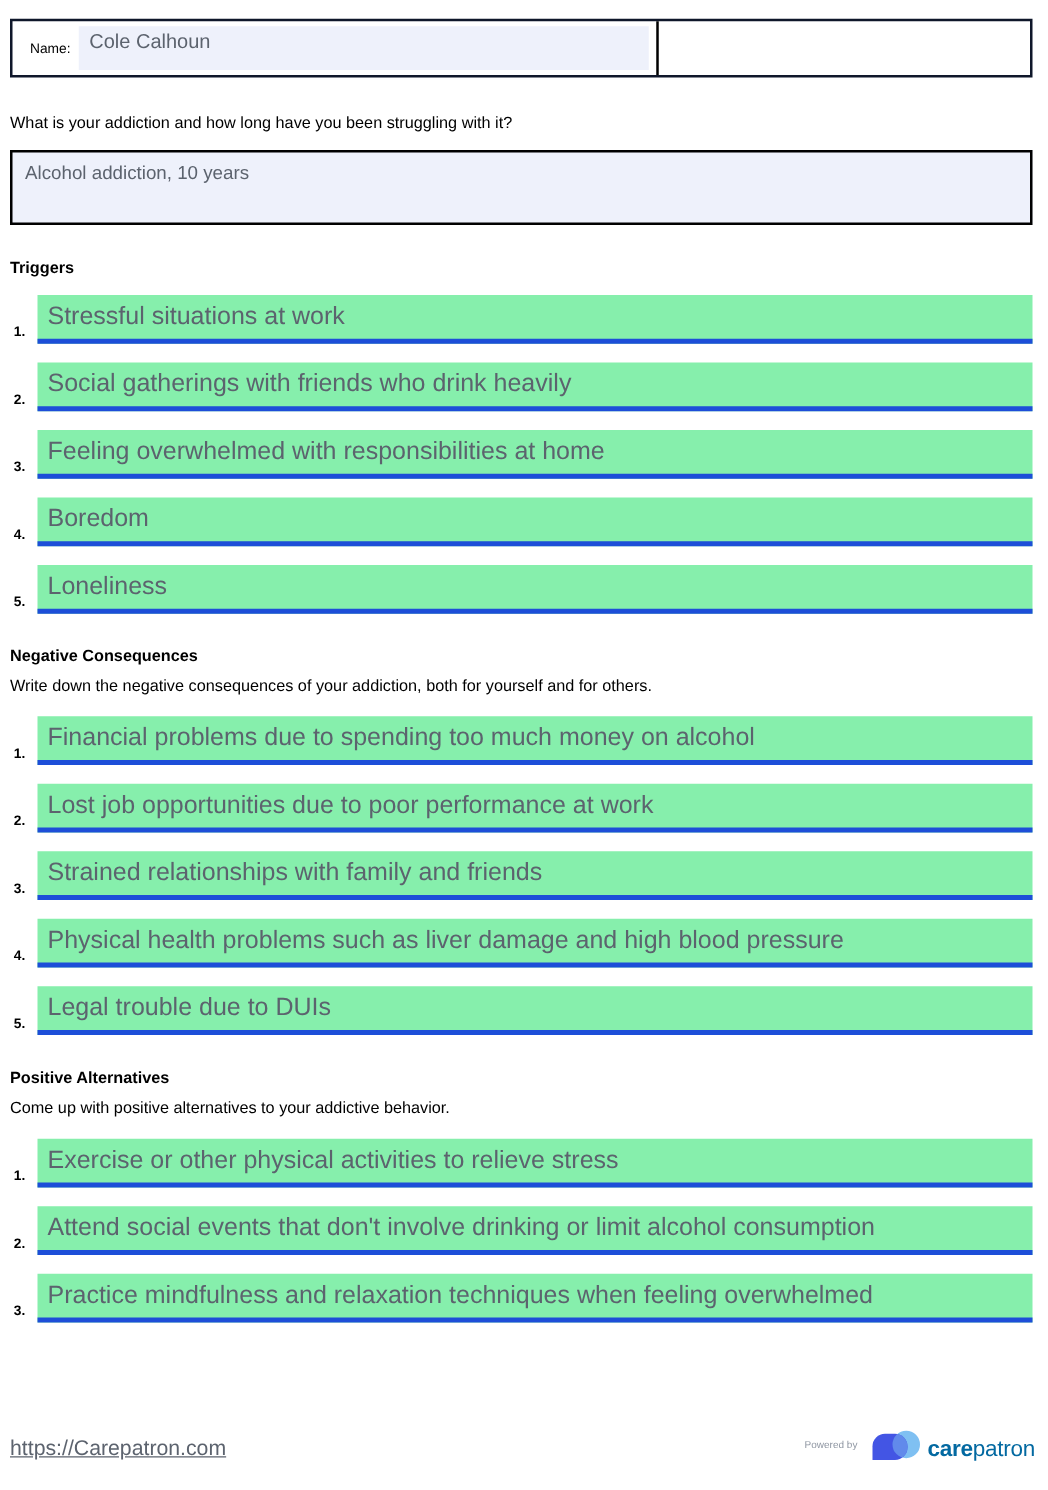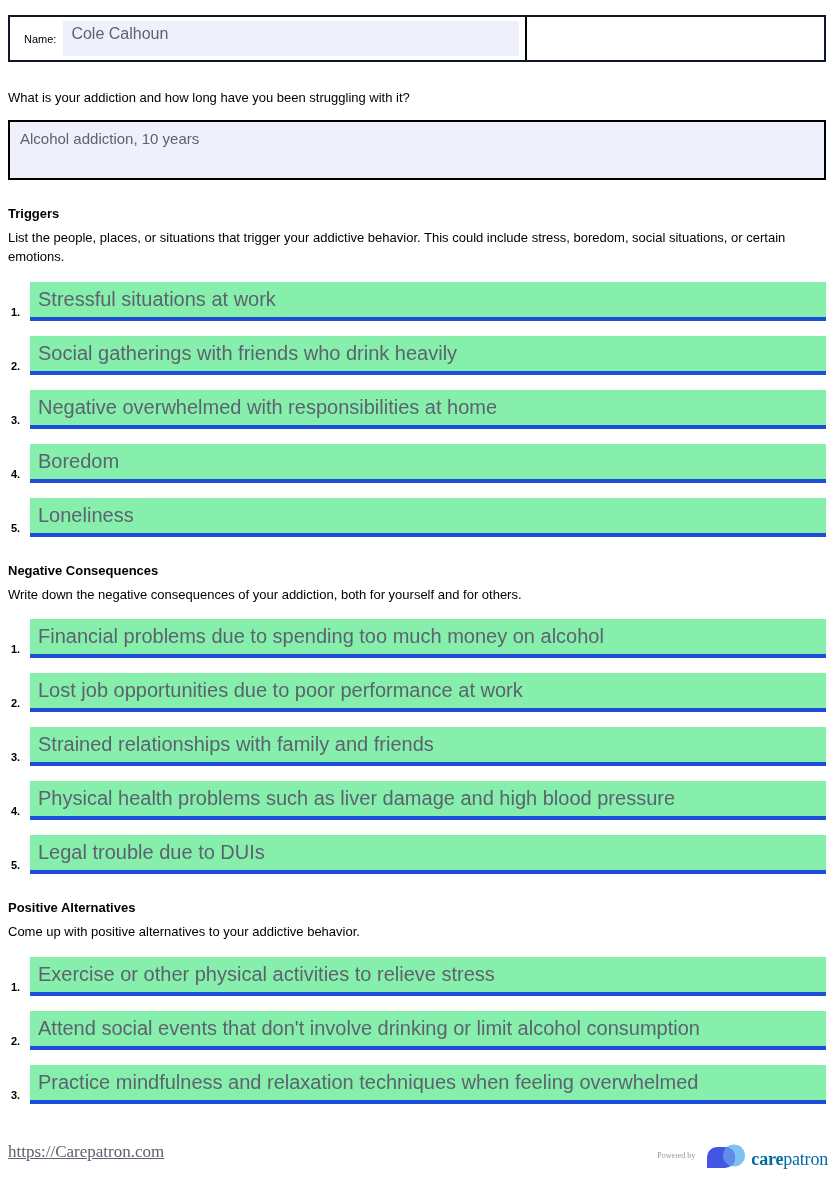--- a/index.html
+++ b/index.html
@@ -88,22 +88,21 @@
   }
 
   
   footer {
     position: absolute;
     left: 8px;
     right: 10px;
     bottom: 16px;
     display: flex;
     justify-content: space-between;
-    align-items: flex-start;
-    font-family: Liberation Serif, serif;
+    align-items: center;
   }
   .site-link {
     font-size: 17px;
     color: #5c636e;
     text-decoration: underline;
     cursor: pointer;
   }
   .brand { display: flex; align-items: center; }
   .powered { font-size: 8px; color: #9097a3; margin-right: 10px; position: relative; top: -4px; }
   .logo-mark { margin-right: 4px; display: block; }
@@ -123,32 +122,31 @@
     </div>
   </div>
 
   <section>
     <p class="sec-desc">What is your addiction and how long have you been struggling with it?</p>
     <div class="answer-box">Alcohol addiction, 10 years</div>
   </section>
 
   <section>
     <h2 class="sec-heading">Triggers</h2>
-    <p class="sec-desc">List the people, places, or situations that trigger your addictive behavior. This could include stress, boredom, social situations, or certain emotions.</p>
     <div class="line-row">
       <span class="line-num">1.</span>
       <div class="line-field">Stressful situations at work</div>
     </div>
     <div class="line-row">
       <span class="line-num">2.</span>
       <div class="line-field">Social gatherings with friends who drink heavily</div>
     </div>
     <div class="line-row">
       <span class="line-num">3.</span>
-      <div class="line-field">Negative overwhelmed with responsibilities at home</div>
+      <div class="line-field">Feeling overwhelmed with responsibilities at home</div>
     </div>
     <div class="line-row">
       <span class="line-num">4.</span>
       <div class="line-field">Boredom</div>
     </div>
     <div class="line-row">
       <span class="line-num">5.</span>
       <div class="line-field">Loneliness</div>
     </div>
   </section>

